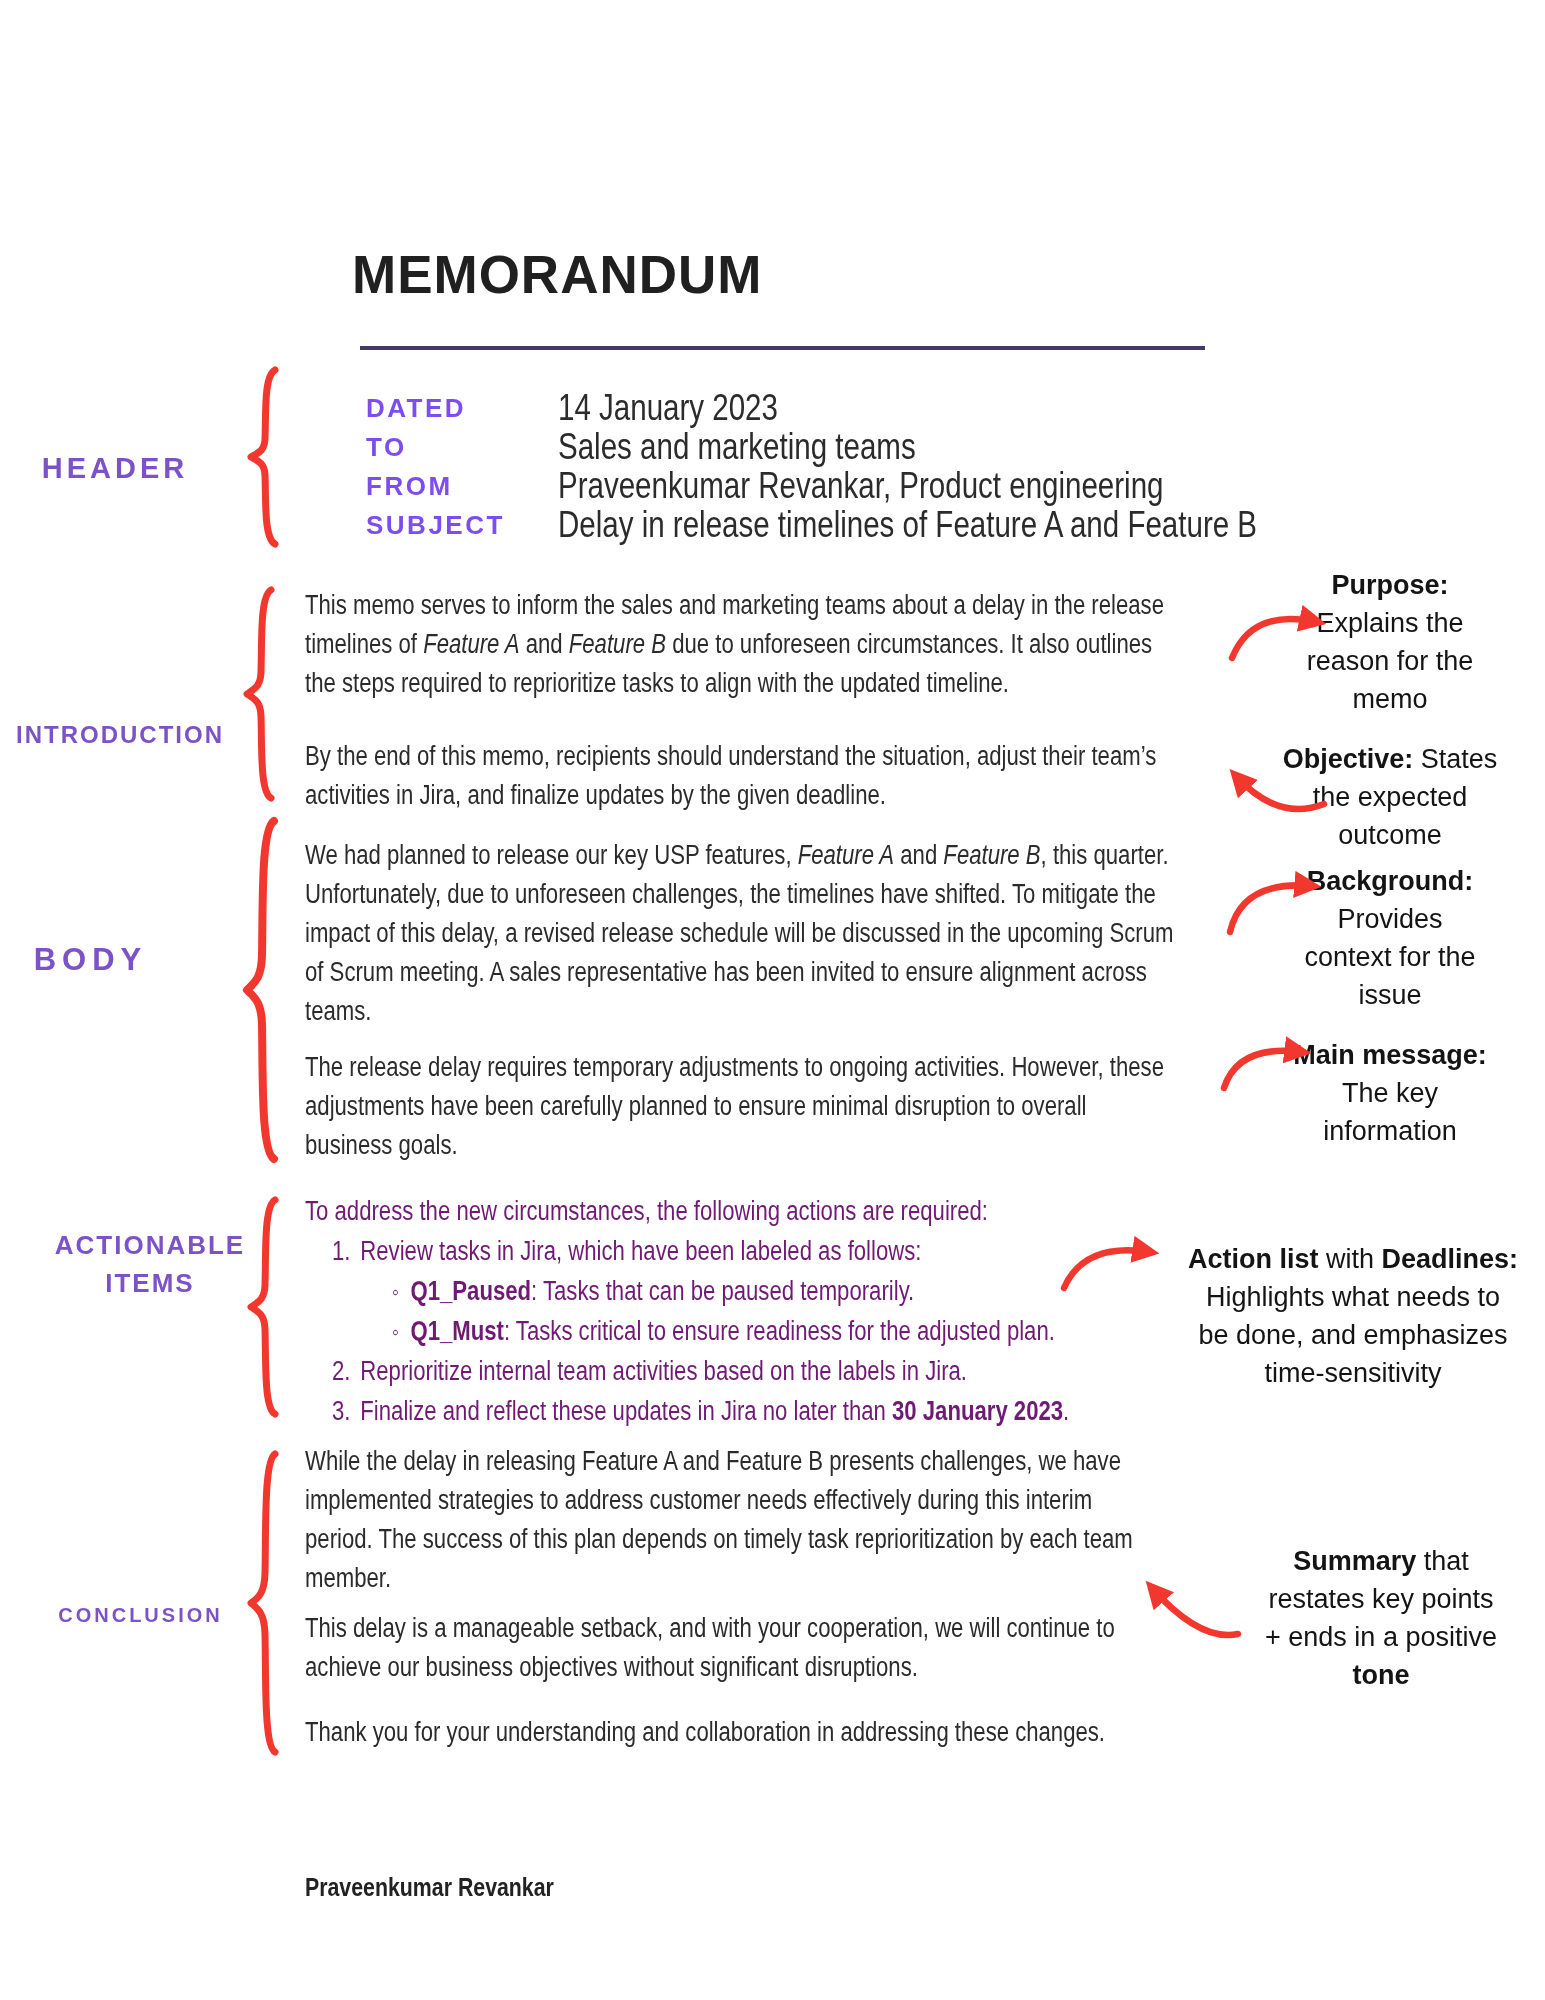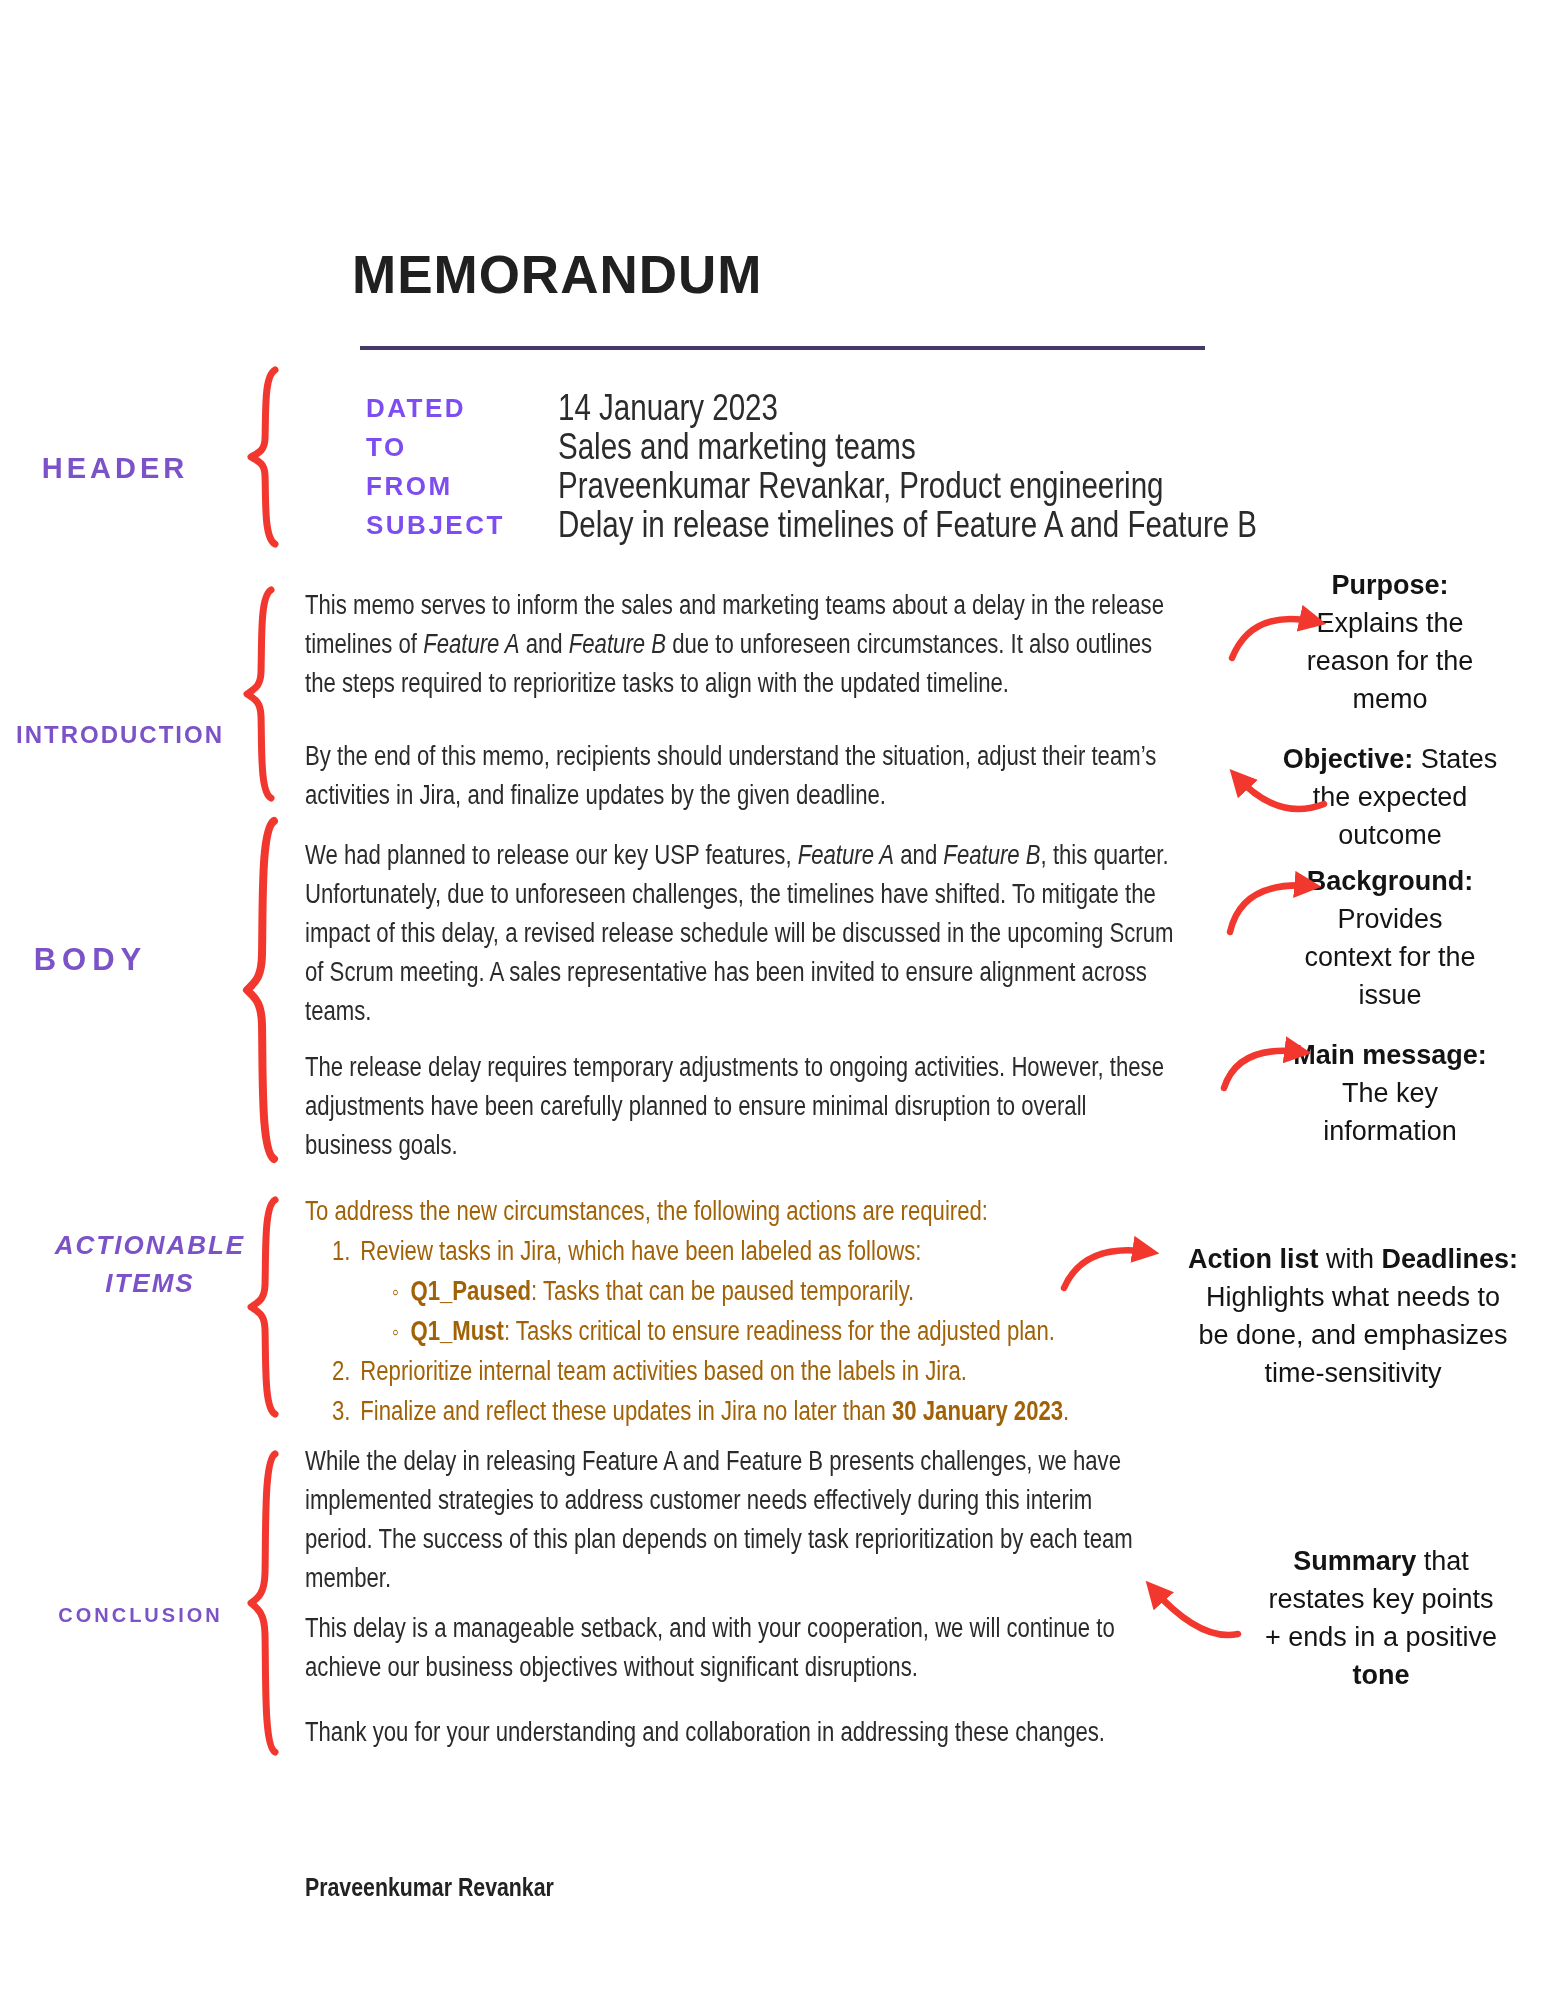--- a/index.html
+++ b/index.html
@@ -12,21 +12,21 @@
   .field-value{font-size:36px;line-height:32px;color:#2b2b2b;}
   .cond{display:inline-block;transform:scaleX(0.82);transform-origin:0 0;white-space:pre-line;}
   .para{font-size:27px;line-height:39px;color:#2b2b2b;width:1210px;}
   .sec-label{font-weight:700;color:var(--purple,#7c52c8);text-align:center;}
   .sec-header{font-size:29px;letter-spacing:4px;}
   .sec-intro{font-size:24px;letter-spacing:2px;}
   .sec-body{font-size:31px;letter-spacing:6px;}
   .sec-action{font-size:26px;letter-spacing:2px;line-height:38px;}
   .sec-concl{font-size:20px;letter-spacing:3px;}
   .annot{font-size:27px;line-height:38px;color:var(--annotation,#141414);text-align:center;white-space:pre-line;}
-  .list-row{font-size:27px;line-height:34px;color:#a16207;width:1150px;}
+  .list-row{font-size:27px;line-height:34px;color:#701a75;width:1150px;}
   .num{margin-right:12px;}
   .marker{margin-right:14px;font-size:24px;}
   .sig{font-size:26px;font-weight:700;color:#222;}
   svg.stroke-art path{fill:none;stroke:var(--red,#f2382e);stroke-linecap:round;stroke-linejoin:round;}
 </style>
 </head>
 <body>
 
 <div class="page">
 
@@ -47,21 +47,21 @@
   <div class="abs field-label" style="left:366px;top:509px;">SUBJECT</div>
 
   <div class="abs field-value" style="left:558px;top:392px;"><span class="cond">14 January 2023</span></div>
   <div class="abs field-value" style="left:558px;top:431px;"><span class="cond">Sales and marketing teams</span></div>
   <div class="abs field-value" style="left:558px;top:470px;"><span class="cond">Praveenkumar Revankar, Product engineering</span></div>
   <div class="abs field-value" style="left:558px;top:509px;"><span class="cond">Delay in release timelines of Feature A and Feature B</span></div>
 
   <div class="abs sec-label sec-header" style="left:30px;top:452px;width:170px;">HEADER</div>
   <div class="abs sec-label sec-intro" style="left:5px;top:721px;width:230px;">INTRODUCTION</div>
   <div class="abs sec-label sec-body" style="left:18px;top:942px;width:145px;">BODY</div>
-  <div class="abs sec-label sec-action" style="left:10px;top:1226px;width:280px;font-style:italic;">
+  <div class="abs sec-label sec-action" style="left:10px;top:1226px;width:280px;">
     <div>ACTIONABLE</div>
     <div>ITEMS</div>
   </div>
   <div class="abs sec-label sec-concl" style="left:28px;top:1604px;width:225px;">CONCLUSION</div>
 
   <svg class="abs stroke-art" style="left:242px;top:366px;" width="44" height="182">
     <path d="M33 4 C22 10 24 45 23 73 C22.5 85 16 87 9 91 C16 95 22.5 97 23 109 C24 136 22 172 33 178" stroke-width="7"></path>
   </svg>
   <svg class="abs stroke-art" style="left:238px;top:586px;" width="44" height="216">
     <path d="M33 4 C22 10 24 54 23 86 C22.5 101 16 103 9 108 C16 113 22.5 115 23 130 C24 162 22 206 33 212" stroke-width="7"></path>

